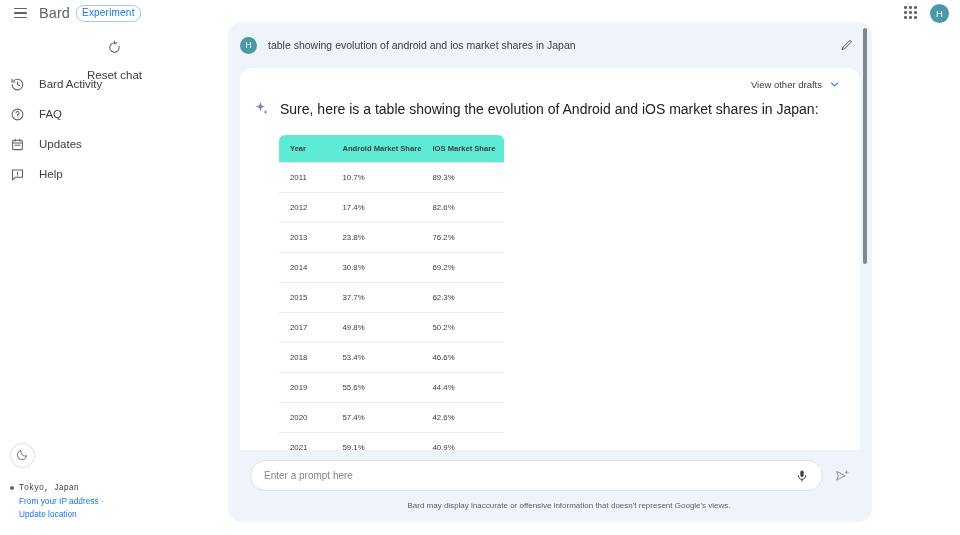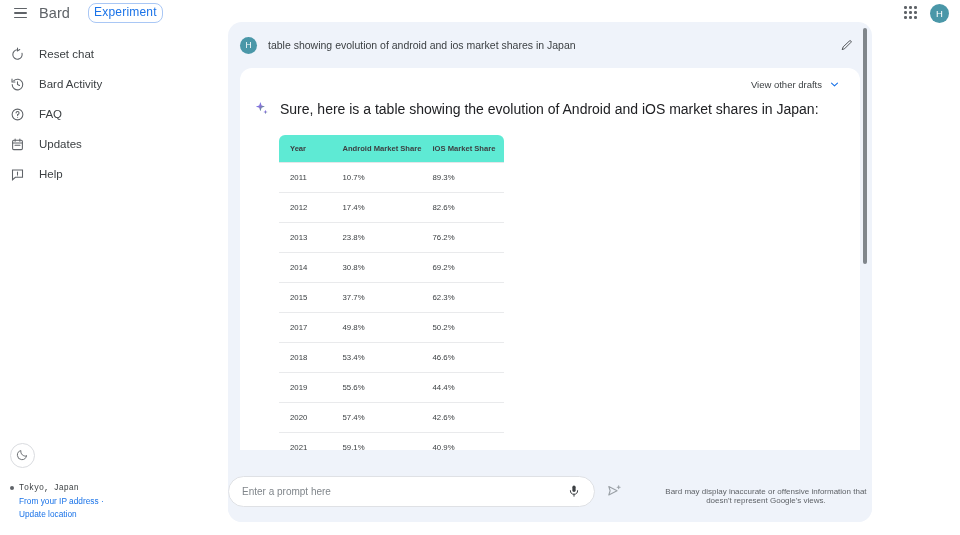--- a/index.html
+++ b/index.html
@@ -19,21 +19,21 @@
   .hamburger {
     width:22px; height:22px; margin-left:9px;
     display:flex; flex-direction:column; justify-content:center; align-items:center; gap:3px;
     cursor:pointer;
   }
   .hamburger span { display:block; width:13px; height:1.3px; background:#5f6368; border-radius:1px; }
   .brand {
     margin-left:8px; font-size:14.5px; color:#5f6368; letter-spacing:.1px;
   }
   .exp-badge {
-    margin-left:18px; font-size:12px; color:#1a73e8;
+    margin-left:6px; font-size:10px; color:#1a73e8;
     border:1px solid #a9c7f5; border-radius:8px; padding:1px 5px 3px;
     letter-spacing:.2px; white-space:nowrap;
   }
   .topbar-right {
     margin-left:auto; display:flex; align-items:center; gap:10px; margin-right:11px;
   }
   .apps-grid {
     width:18px; height:18px; display:grid;
     grid-template-columns:repeat(3,1fr); grid-template-rows:repeat(3,1fr);
     gap:1.5px; padding:2px; cursor:pointer;
@@ -47,21 +47,21 @@
   }
 
   
   .sidebar { position:absolute; top:34px; left:0; width:220px; height:501px; }
   .nav-item {
     display:flex; align-items:center; height:30px; padding-left:9px; gap:13px;
     cursor:pointer; color:#3c4043; font-size:11.5px;
   }
   .nav-item .ico { width:17px; height:17px; flex:none; display:flex; align-items:center; justify-content:center; }
   .nav-item .ico svg { width:15px; height:15px; display:block; }
-  #nav-reset { margin-top:5px; }
+  #nav-reset { margin-top:5px;flex-direction:column; }
   #nav-activity { margin-top:0px; }
 
   .bottom-left { position:absolute; left:10px; bottom:14px; width:200px; }
   .darkmode-btn {
     width:25px; height:25px; border-radius:50%; border:1px solid #dadce0;
     display:flex; align-items:center; justify-content:center; cursor:pointer; background:#fff;
   }
   .darkmode-btn svg { width:13px; height:13px; }
   .loc-block { margin-top:14px; font-size:8.3px; line-height:1.55; }
   .loc-row { display:flex; align-items:flex-start; gap:5px;font-family:Liberation Mono, monospace; }
@@ -131,21 +131,21 @@
     background:transparent;
   }
   .vthumb {
     position:absolute; top:0; left:0; width:4px; height:236px;
     background:#80868b; border-radius:3px; cursor:pointer;
   }
 
   
   .composer {
     position:absolute; left:0; bottom:0; width:644px; height:72px;
-    background:#eff3fa; display:flex; flex-direction:row; align-items:center;
+    background:#eff3fa; display:flex; flex-direction:column; align-items:center;
     padding-top:10px;
   }
   .input-row { display:flex; align-items:center; width:600px; }
   .prompt-box {
     flex:1; height:31px; background:#fff; border:1px solid #dfe1e5; border-radius:18px;
     display:flex; align-items:center; padding:0 13px;
   }
   .prompt-input {
     flex:1; border:none; outline:none; background:transparent;
     font-family:"Liberation Sans", sans-serif; font-size:10px; color:#3c4043;

